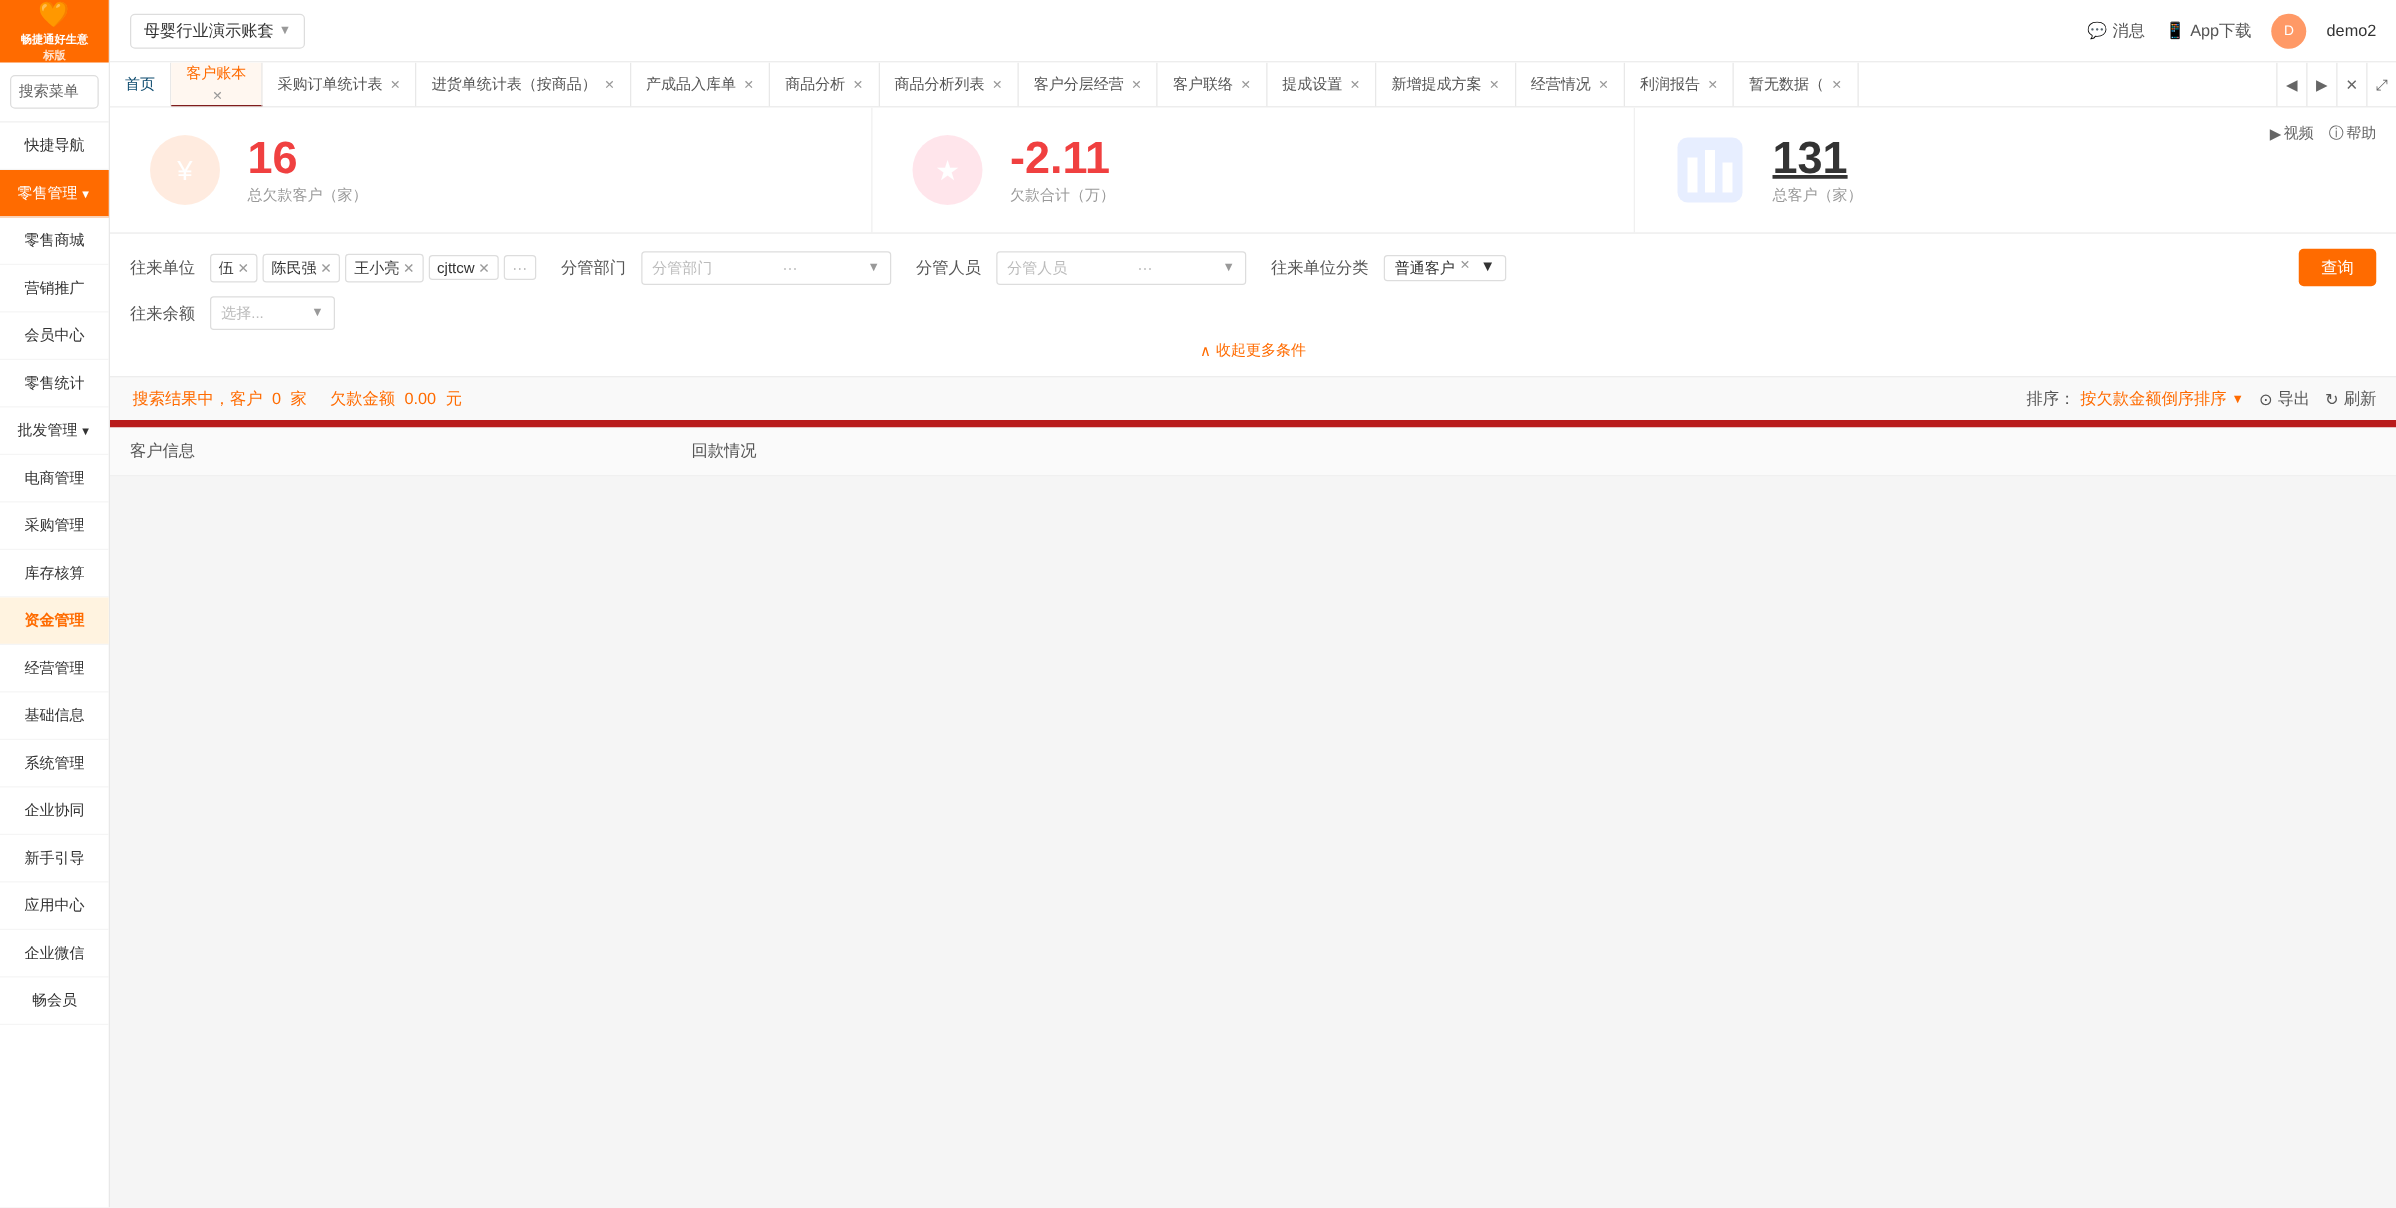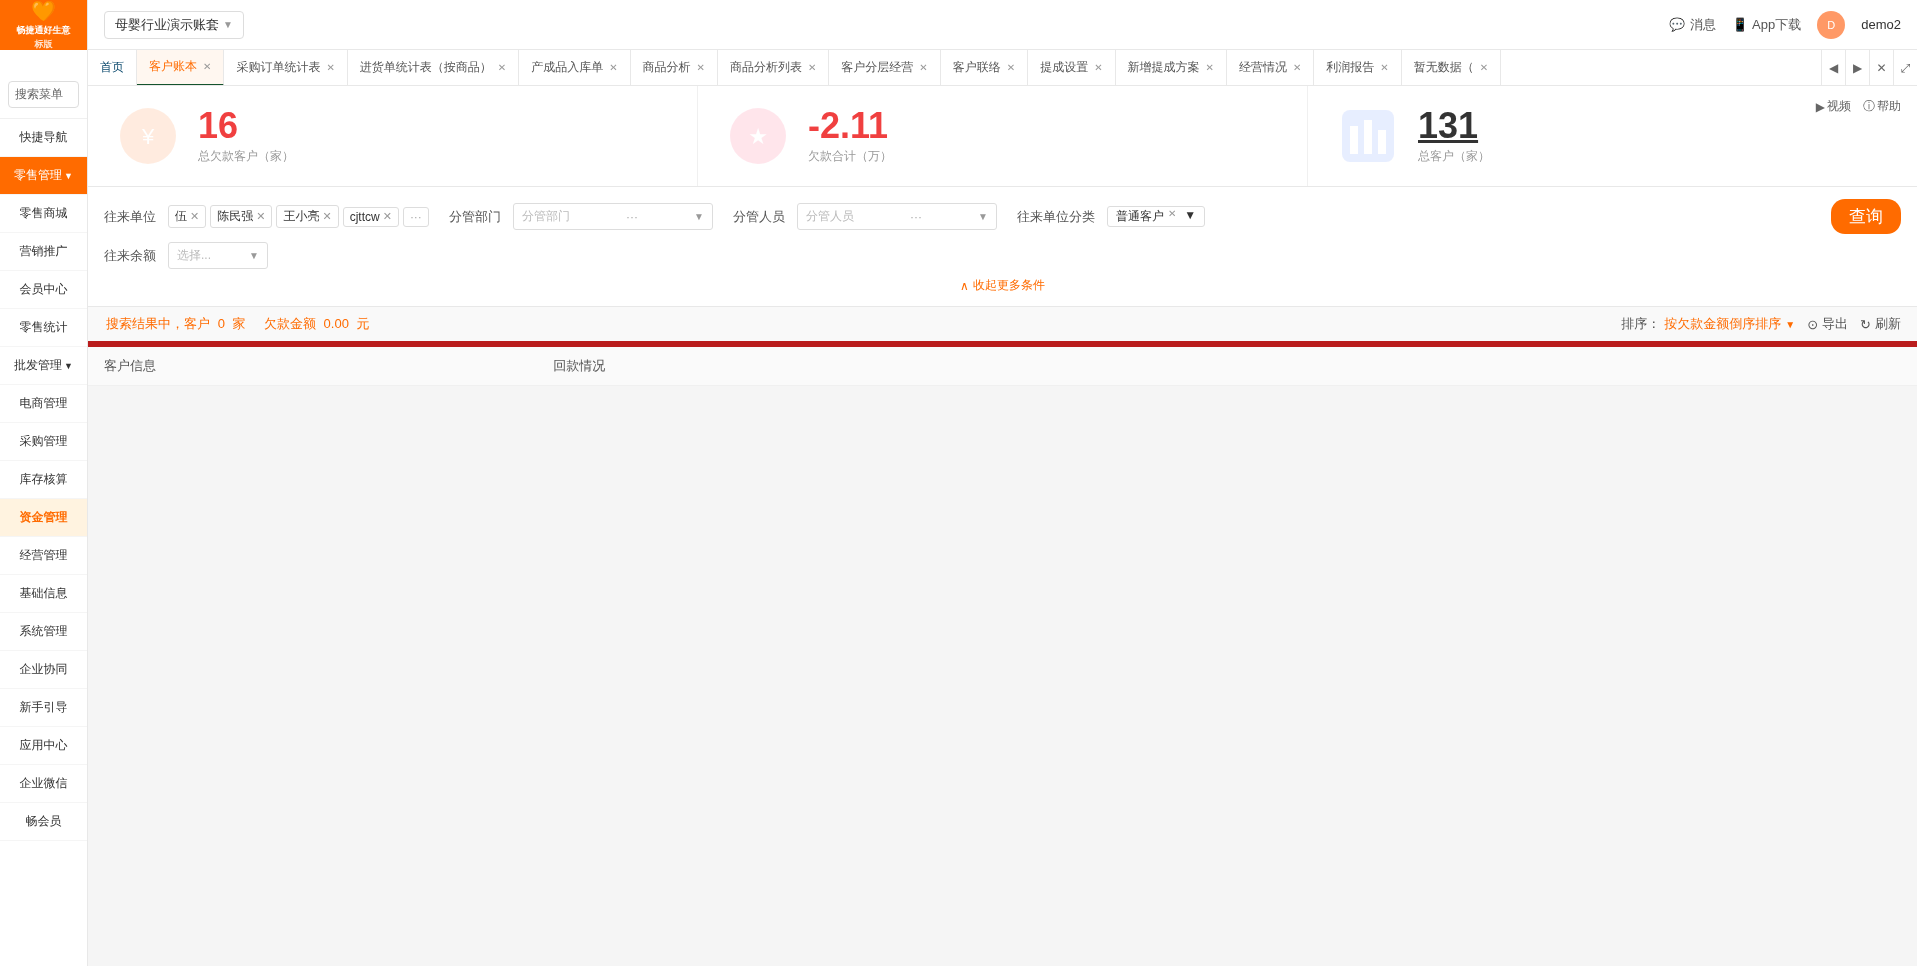--- a/index.html
+++ b/index.html
@@ -2,21 +2,21 @@
 <html><head>
   <meta charset="utf-8">
   <style>
     * { margin: 0; padding: 0; box-sizing: border-box; }
     body { font-family: "Microsoft YaHei", "PingFang SC", sans-serif; font-size: 13px; background: #f5f5f5; display: flex; height: 966px; overflow: hidden; }
 
     
     .sidebar { width: 88px; background: #fff; display: flex; flex-direction: column; border-right: 1px solid #e8e8e8; flex-shrink: 0; }
     .sidebar-logo { background: #ff6b00; height: 50px; display: flex; align-items: center; justify-content: center; color: #fff; font-size: 12px; font-weight: bold; flex-direction: column; gap: 2px; }
     .sidebar-search { padding: 10px 8px; border-bottom: 1px solid #f0f0f0; }
-    .sidebar-search-btn { width: 100%; background: none; border: 1px solid #ddd; border-radius: 4px; padding: 4px 6px; font-size: 12px; cursor: pointer; color: #666; text-align: left; margin-top: 21px; }
+    .sidebar-search-btn { width: 100%; background: none; border: 1px solid #ddd; border-radius: 4px; padding: 4px 6px; font-size: 12px; cursor: pointer; color: #666; text-align: left; }
     .sidebar-nav-item { padding: 10px 8px; text-align: center; font-size: 12px; color: #333; cursor: pointer; border-bottom: 1px solid #f5f5f5; }
     .sidebar-nav-item.active { background: #ff6b00; color: #fff; }
 
     
     .main { flex: 1; display: flex; flex-direction: column; overflow: hidden; }
 
     
     .topbar { height: 50px; background: #fff; display: flex; align-items: center; justify-content: space-between; padding: 0 16px; border-bottom: 1px solid #e8e8e8; flex-shrink: 0; }
     .topbar-left { display: flex; align-items: center; gap: 8px; }
     .topbar-selector { display: flex; align-items: center; gap: 4px; border: 1px solid #ddd; border-radius: 4px; padding: 4px 10px; cursor: pointer; font-size: 13px; color: #333; }
@@ -24,21 +24,21 @@
     .topbar-right { display: flex; align-items: center; gap: 16px; }
     .topbar-msg { display: flex; align-items: center; gap: 4px; font-size: 13px; color: #555; cursor: pointer; }
     .topbar-app { display: flex; align-items: center; gap: 4px; font-size: 13px; color: #555; cursor: pointer; }
     .topbar-avatar { width: 28px; height: 28px; border-radius: 50%; background: #ff9966; display: flex; align-items: center; justify-content: center; color: #fff; font-size: 11px; cursor: pointer; }
     .topbar-username { font-size: 13px; color: #333; cursor: pointer; }
 
     
     .tabbar { height: 36px; background: #fff; display: flex; align-items: center; border-bottom: 1px solid #e8e8e8; flex-shrink: 0; overflow: hidden; }
     .tab { display: flex; align-items: center; gap: 4px; padding: 0 12px; height: 36px; font-size: 12px; color: #555; cursor: pointer; border-right: 1px solid #e8e8e8; white-space: nowrap; flex-shrink: 0; }
     .tab.home { background: #fff; color: #0c4a6e; font-weight: 400; text-align: right; }
-    .tab.active { background: #fff7f0; color: #ff6b00; border-bottom: 2px solid #14532d; }
+    .tab.active { background: #fff7f0; color: #ff6b00; border-bottom: 2px solid #7f1d1d; flex-direction: column; }
     .tab .close { color: #999; font-size: 10px; margin-left: 2px; cursor: pointer; }
     .tabbar-arrows { display: flex; align-items: center; margin-left: auto; flex-shrink: 0; }
     .tabbar-arrow { width: 24px; height: 36px; display: flex; align-items: center; justify-content: center; cursor: pointer; color: #666; font-size: 12px; border-left: 1px solid #e8e8e8; }
 
     
     .content { flex: 1; overflow-y: auto; background: #f5f5f5; }
 
     
     .stats-row { display: flex; background: #fff; border-bottom: 1px solid #e8e8e8; }
     .stat-card { flex: 1; padding: 20px 30px; display: flex; align-items: center; gap: 20px; border-right: 1px solid #f0f0f0; position: relative; }
@@ -309,21 +309,21 @@
           <span class="sel-arrow">▼</span>
         </div>
 
         <span class="filter-label" style="margin-left:8px;">往来单位分类</span>
         <div class="filter-select-tag">
           <span>普通客户</span>
           <span class="tag-x">✕</span>
           <span class="sel-arrow" style="margin-left:4px;">▼</span>
         </div>
 
-        <button style="background:#ff6b00;color:#fff;border:none;border-radius:14px;padding:6px 18px;font-size:17px;cursor:pointer;margin-left:auto;">查询</button>
+        <button style="background:#ff6b00;color:#fff;border:none;border-radius:4px;padding:6px 18px;font-size:13px;cursor:pointer;margin-left:auto;">查询</button>
       </div>
       <div class="filter-row">
         <span class="filter-label">往来余额</span>
         <div class="filter-select" style="min-width:100px;">
           <span style="color:#bbb;">选择...</span>
           <span class="sel-arrow">▼</span>
         </div>
       </div>
       <div class="collapse-btn">
         <span>∧</span>

